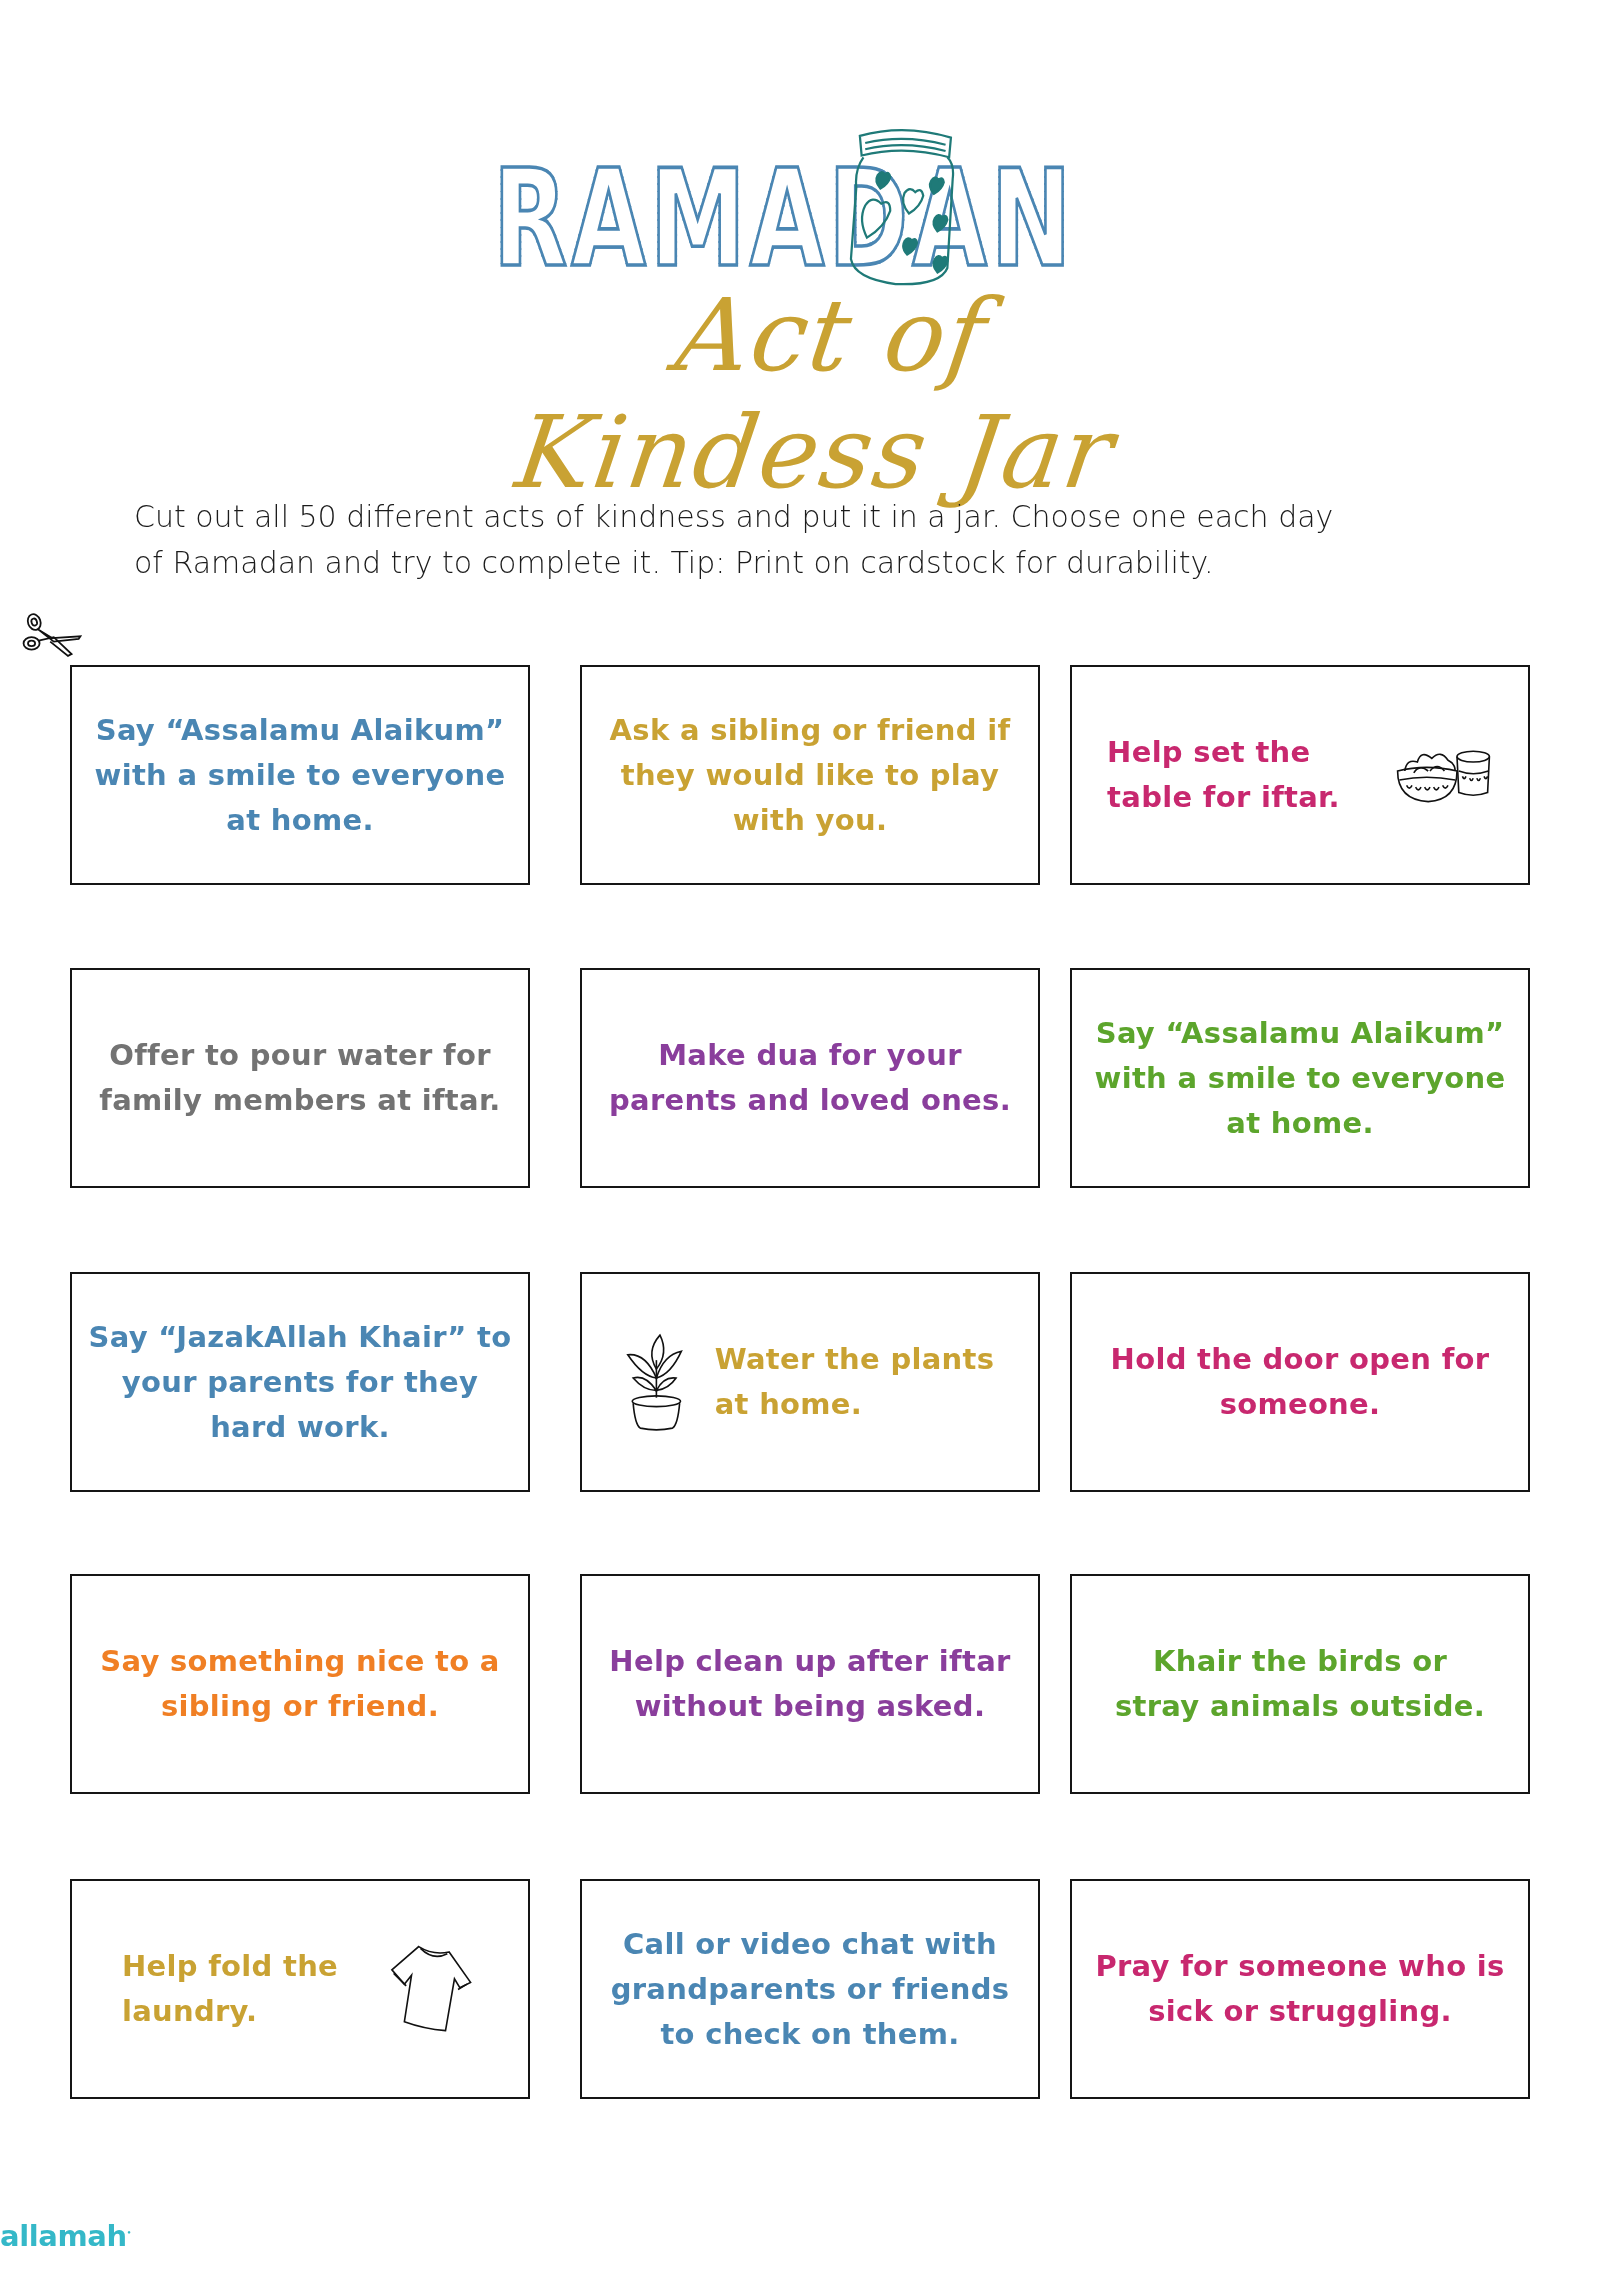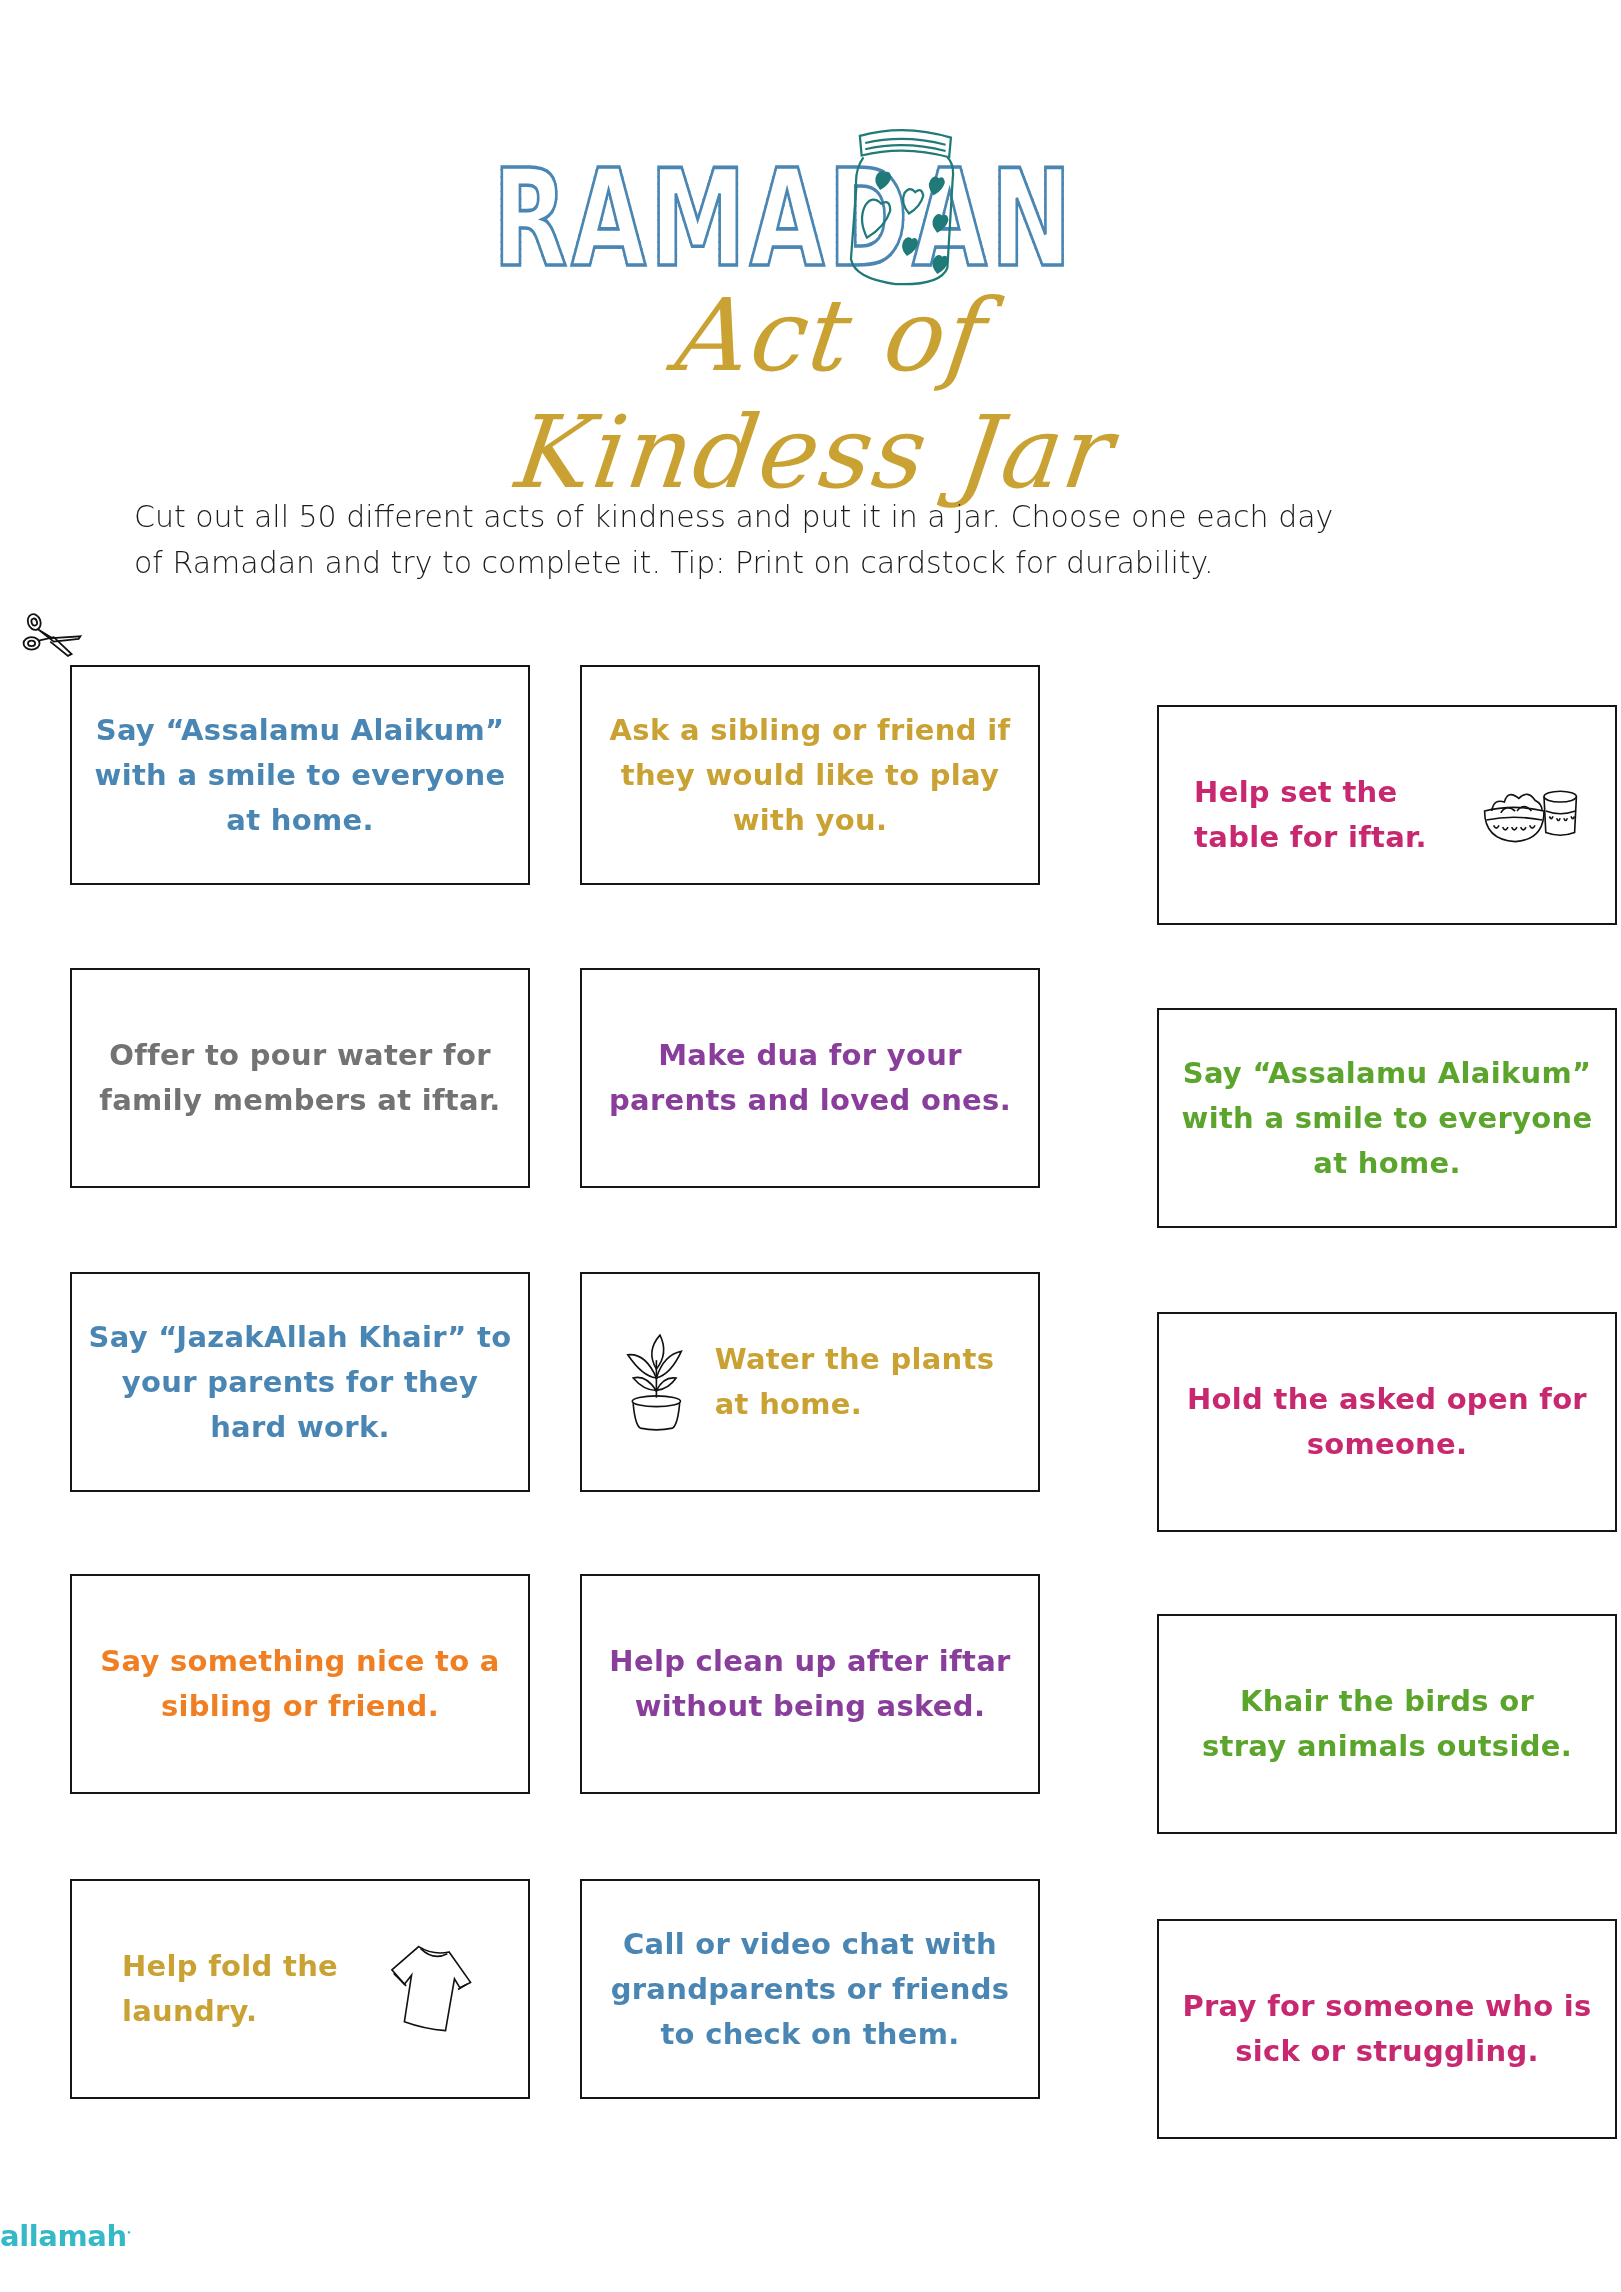--- a/index.html
+++ b/index.html
@@ -39,21 +39,21 @@
   }
   .card-text {
     font-family: "DejaVu Sans", sans-serif; font-weight: bold;
     font-size: 29px; line-height: 45px; text-align: center;
     letter-spacing: 0.3px;
   }
   .card-inner { display: flex; align-items: center; }
   .card-inner .card-text { text-align: left; }
   .card-icon { flex: none; }
 
-  .c1 { left: 70px; } .c2 { left: 580px; } .c3 { left: 1157px; margin-top: 40px; }
+  .c1 { left: 70px; } .c2 { left: 580px; } .c3 { left: 1070px; }
   .r1 { top: 665px; } .r2 { top: 968px; } .r3 { top: 1272px; } .r4 { top: 1574px; } .r5 { top: 1879px; }
 
   .footer-logo {
     position: absolute; left: 0; width: 1621px; top: 2219px; text-align: left;
     font-family: "DejaVu Sans", sans-serif; font-weight: bold; font-size: 29px;
     color: #35b8c8; letter-spacing: -0.4px;
   }
   .footer-logo sup { font-size: 7.2px; }
 </style>
 </head>
@@ -172,21 +172,21 @@
     </svg>
     <div class="card-text" style="color:#c9a233">
       <div>Water the plants</div>
       <div>at home.</div>
     </div>
   </div>
 </div>
 
 <div class="card c3 r3">
   <div class="card-text" style="color:#c8286f">
-    <div>Hold the asked open for</div>
+    <div>Hold the door open for</div>
     <div>someone.</div>
   </div>
 </div>
 
 <div class="card c1 r4">
   <div class="card-text" style="color:#f07f24">
     <div>Say something nice to a</div>
     <div>sibling or friend.</div>
   </div>
 </div>

